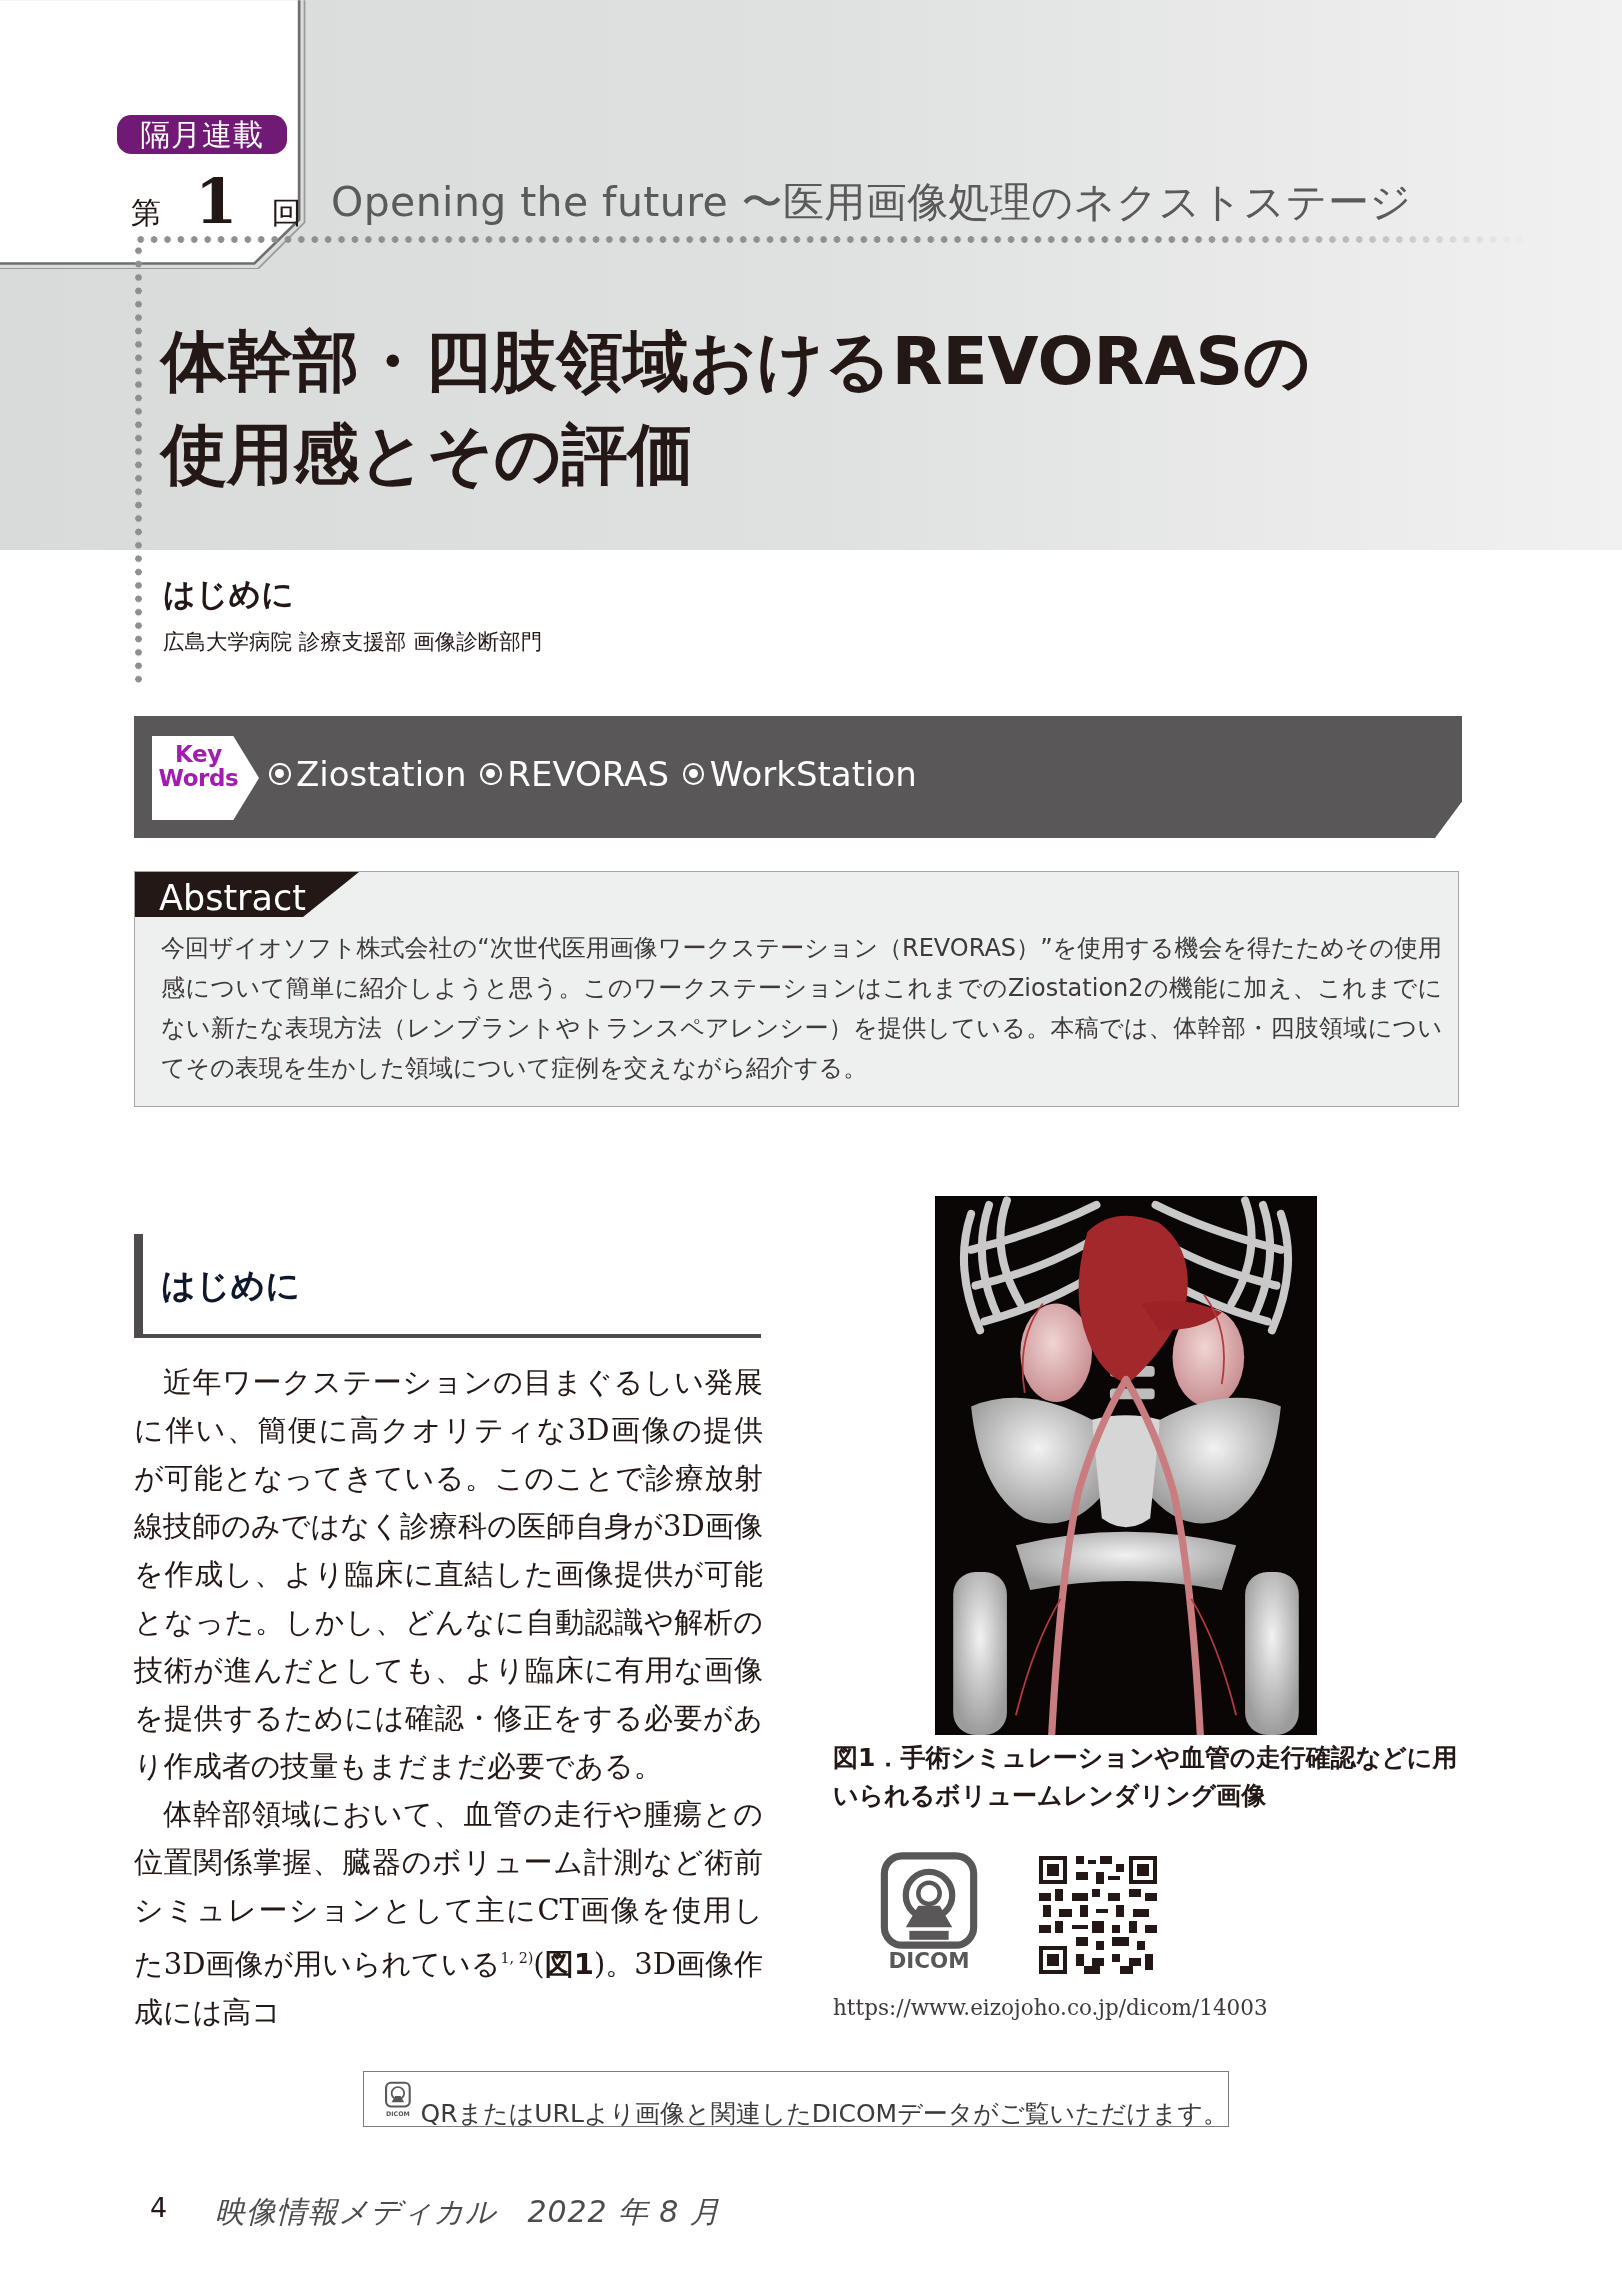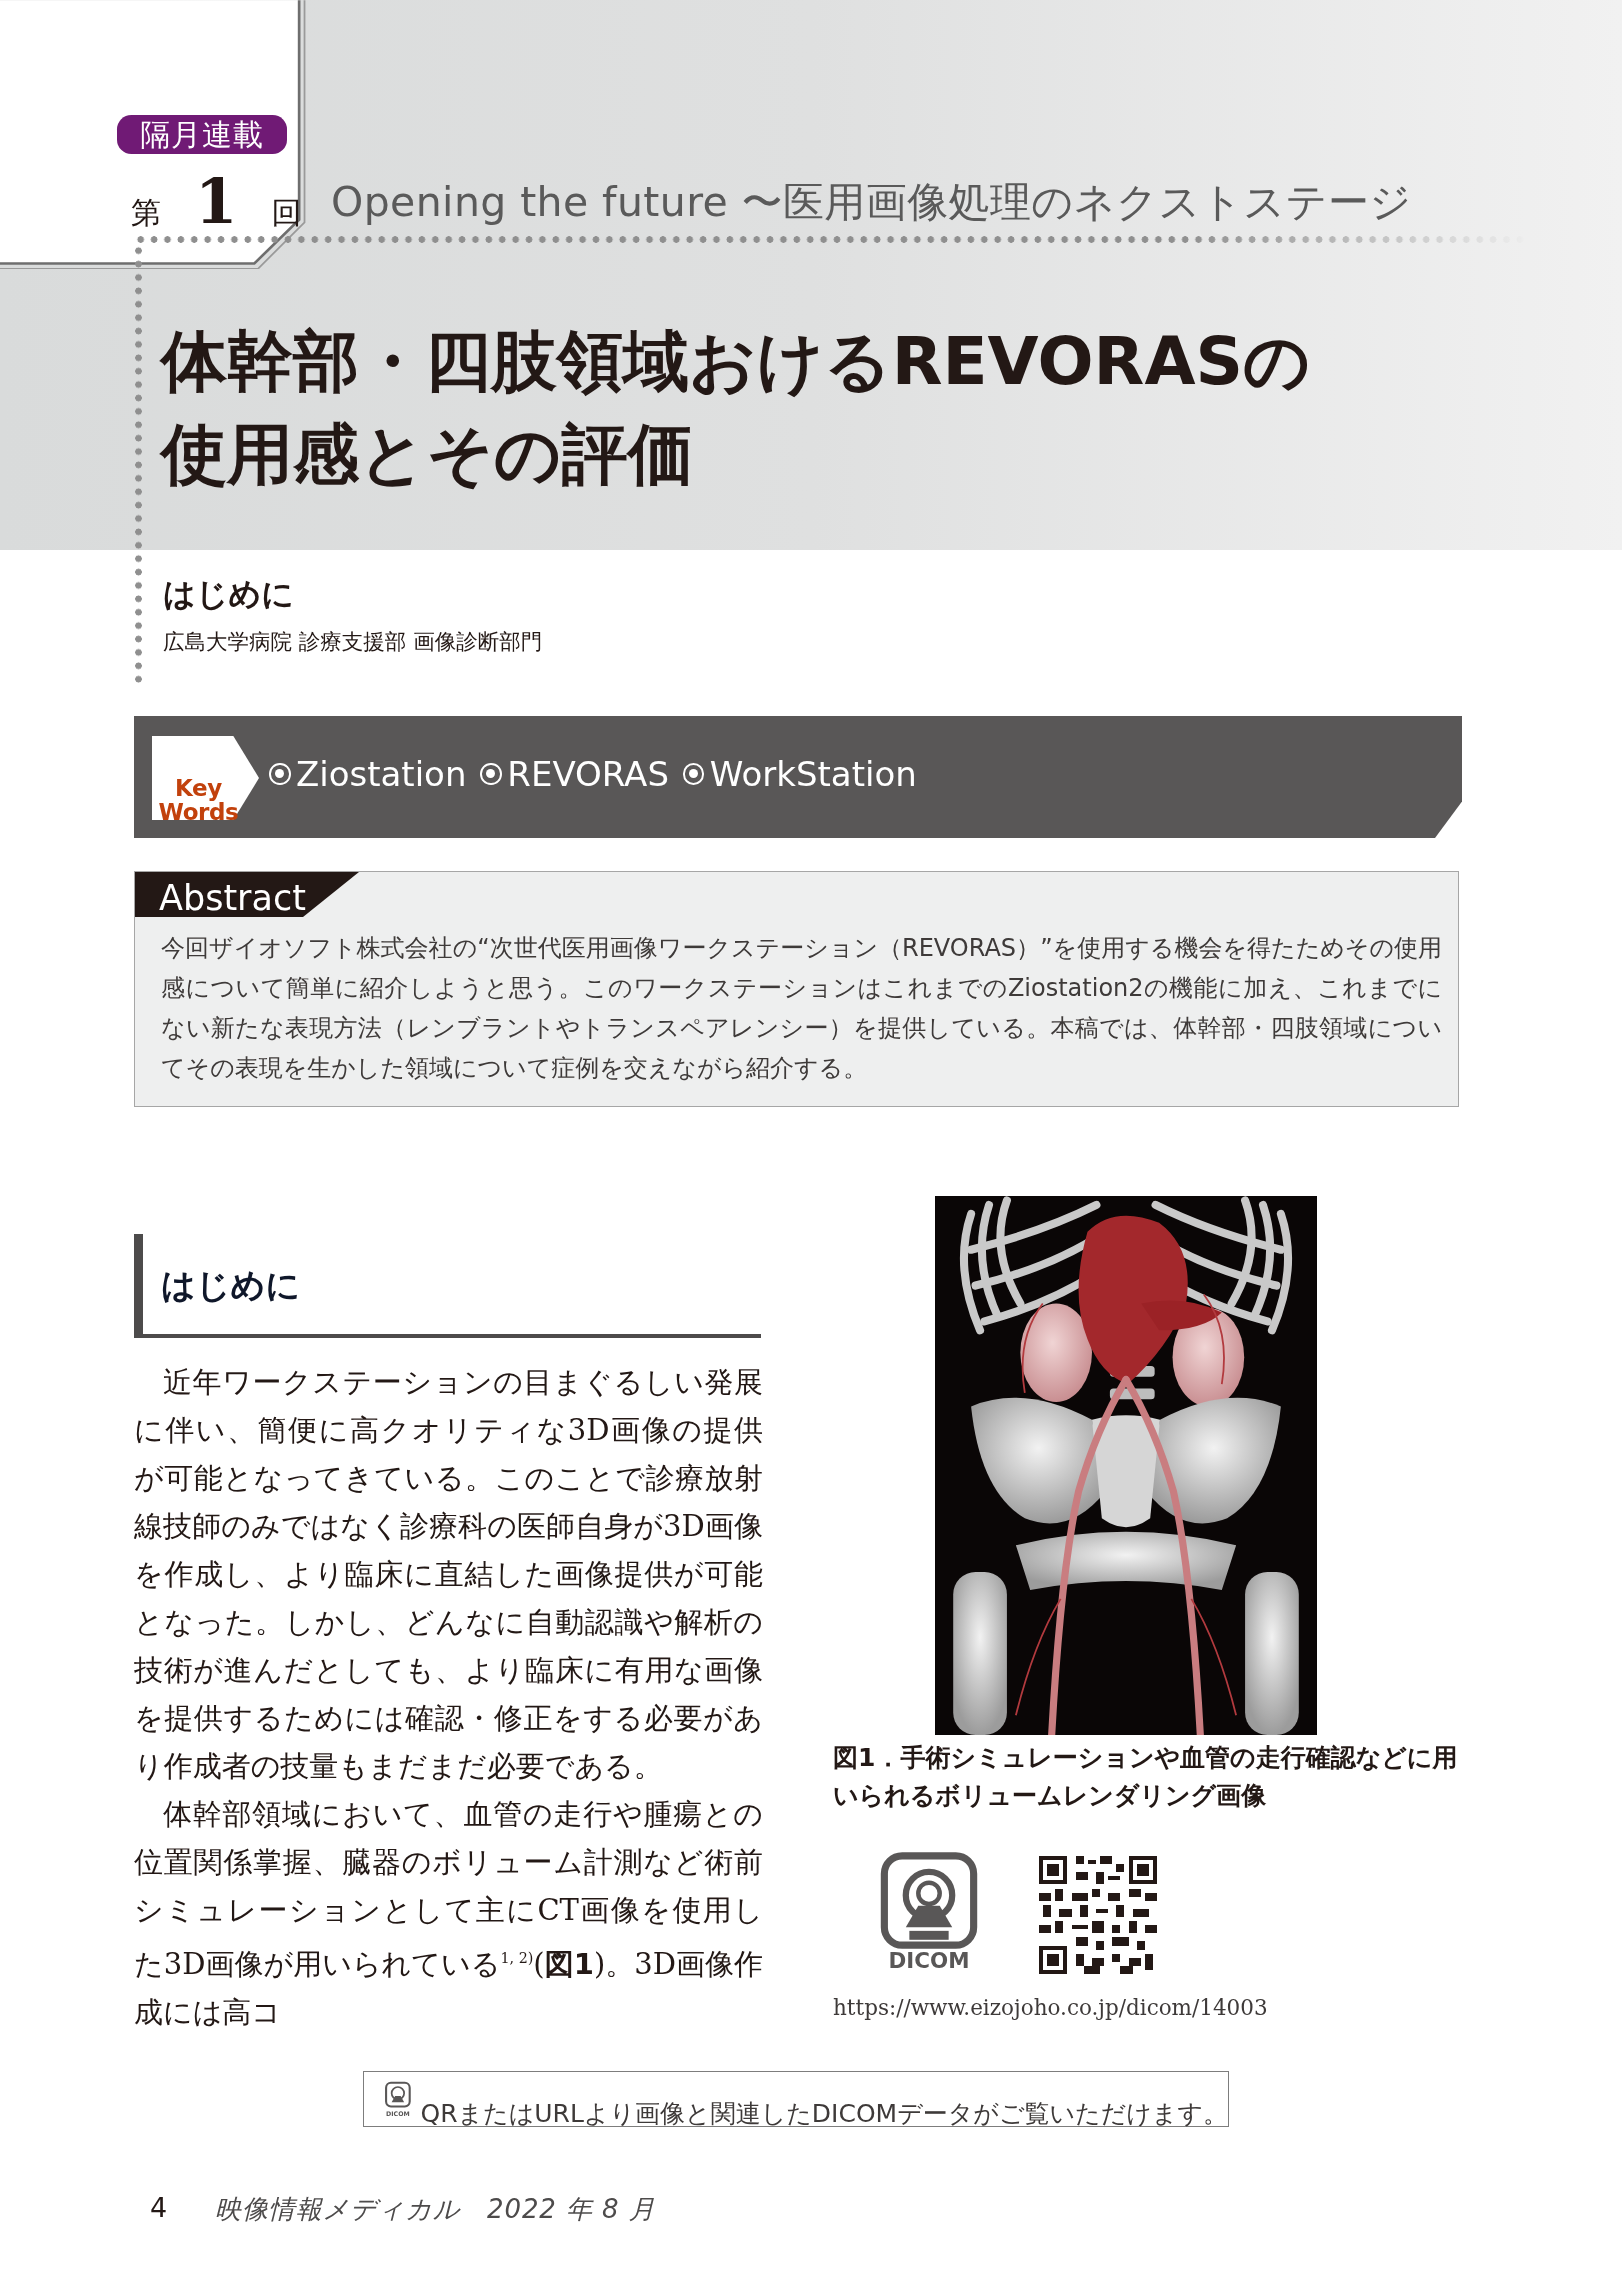--- a/index.html
+++ b/index.html
@@ -59,22 +59,22 @@
     left: 134px; top: 716px; width: 1328px; height: 122px;
     background: #595757;
     clip-path: polygon(0 0, 100% 0, 100% 70%, calc(100% - 27px) 100%, 0 100%);
   }
   .kw-tag {
     left: 152px; top: 736px; width: 107px; height: 84px;
     background: #ffffff;
     clip-path: polygon(0 0, 76% 0, 100% 50%, 76% 100%, 0 100%);
   }
   .kw-tag-text {
-    left: 158px; top: 776px; width: 81px; text-align: center;
-    font-size: 23px; line-height: 24px; color: #c2410c; font-weight: bold; letter-spacing: -0.4px;
+    left: 158px; top: 742px; width: 81px; text-align: center;
+    font-size: 23px; line-height: 24px; color: #a21caf; font-weight: bold; letter-spacing: -0.4px;
   }
   .kw-list { left: 269px; top: 754px; display: flex; gap: 14px; }
   .kw-item { display: flex; align-items: center; color: #ffffff; font-size: 34px; }
   .kw-bullet {
     width: 21.5px; height: 21.5px; border-radius: 50%; border: 2.7px solid #ffffff;
     margin-right: 5.4px; position: relative; box-sizing: border-box;
   }
   .kw-bullet::after {
     content: ""; position: absolute; left: 3.6px; top: 3.6px; width: 9px; height: 9px;
     border-radius: 50%; background: #ffffff;
@@ -132,21 +132,21 @@
   
   .notice {
     left: 363px; top: 2071px; width: 866px; height: 56px;
     border: 1.8px solid #7d7d7d; box-sizing: border-box; display: flex; align-items: center;
   }
   .notice-icon { width: 36px; height: 47px; margin: 0 9px 0 19.7px; }
   .notice-text { font-size: 25px; color: #3e3a39; white-space: nowrap; margin-top: 28px; }
 
   
   .page-num { left: 150px; top: 2192px; font-size: 27px; color: #231815; }
-  .journal { left: 215px; top: 2192px; font-size: 26px; font-style: italic; color: #4d4b4b; letter-spacing: 0.9px; text-align: center; }
+  .journal { left: 215px; top: 2192px; font-size: 30px; font-style: italic; color: #4d4b4b; letter-spacing: 0.9px; text-align: center; }
 </style>
 </head>
 <body>
 
 <div class="abs header-band"></div>
 <svg class="abs header-tab" viewBox="0 0 345 300" width="309" height="269">
   <path d="M0 0 H335 V246 L285 295 H0 Z" fill="#ffffff"></path>
   <path d="M334 0 V245 L284 294 H0" fill="none" stroke="#6e6e6e" stroke-width="3"></path>
   <path d="M340 0 V248 L288 300 H0" fill="none" stroke="#9a9a9a" stroke-width="2"></path>
 </svg>

